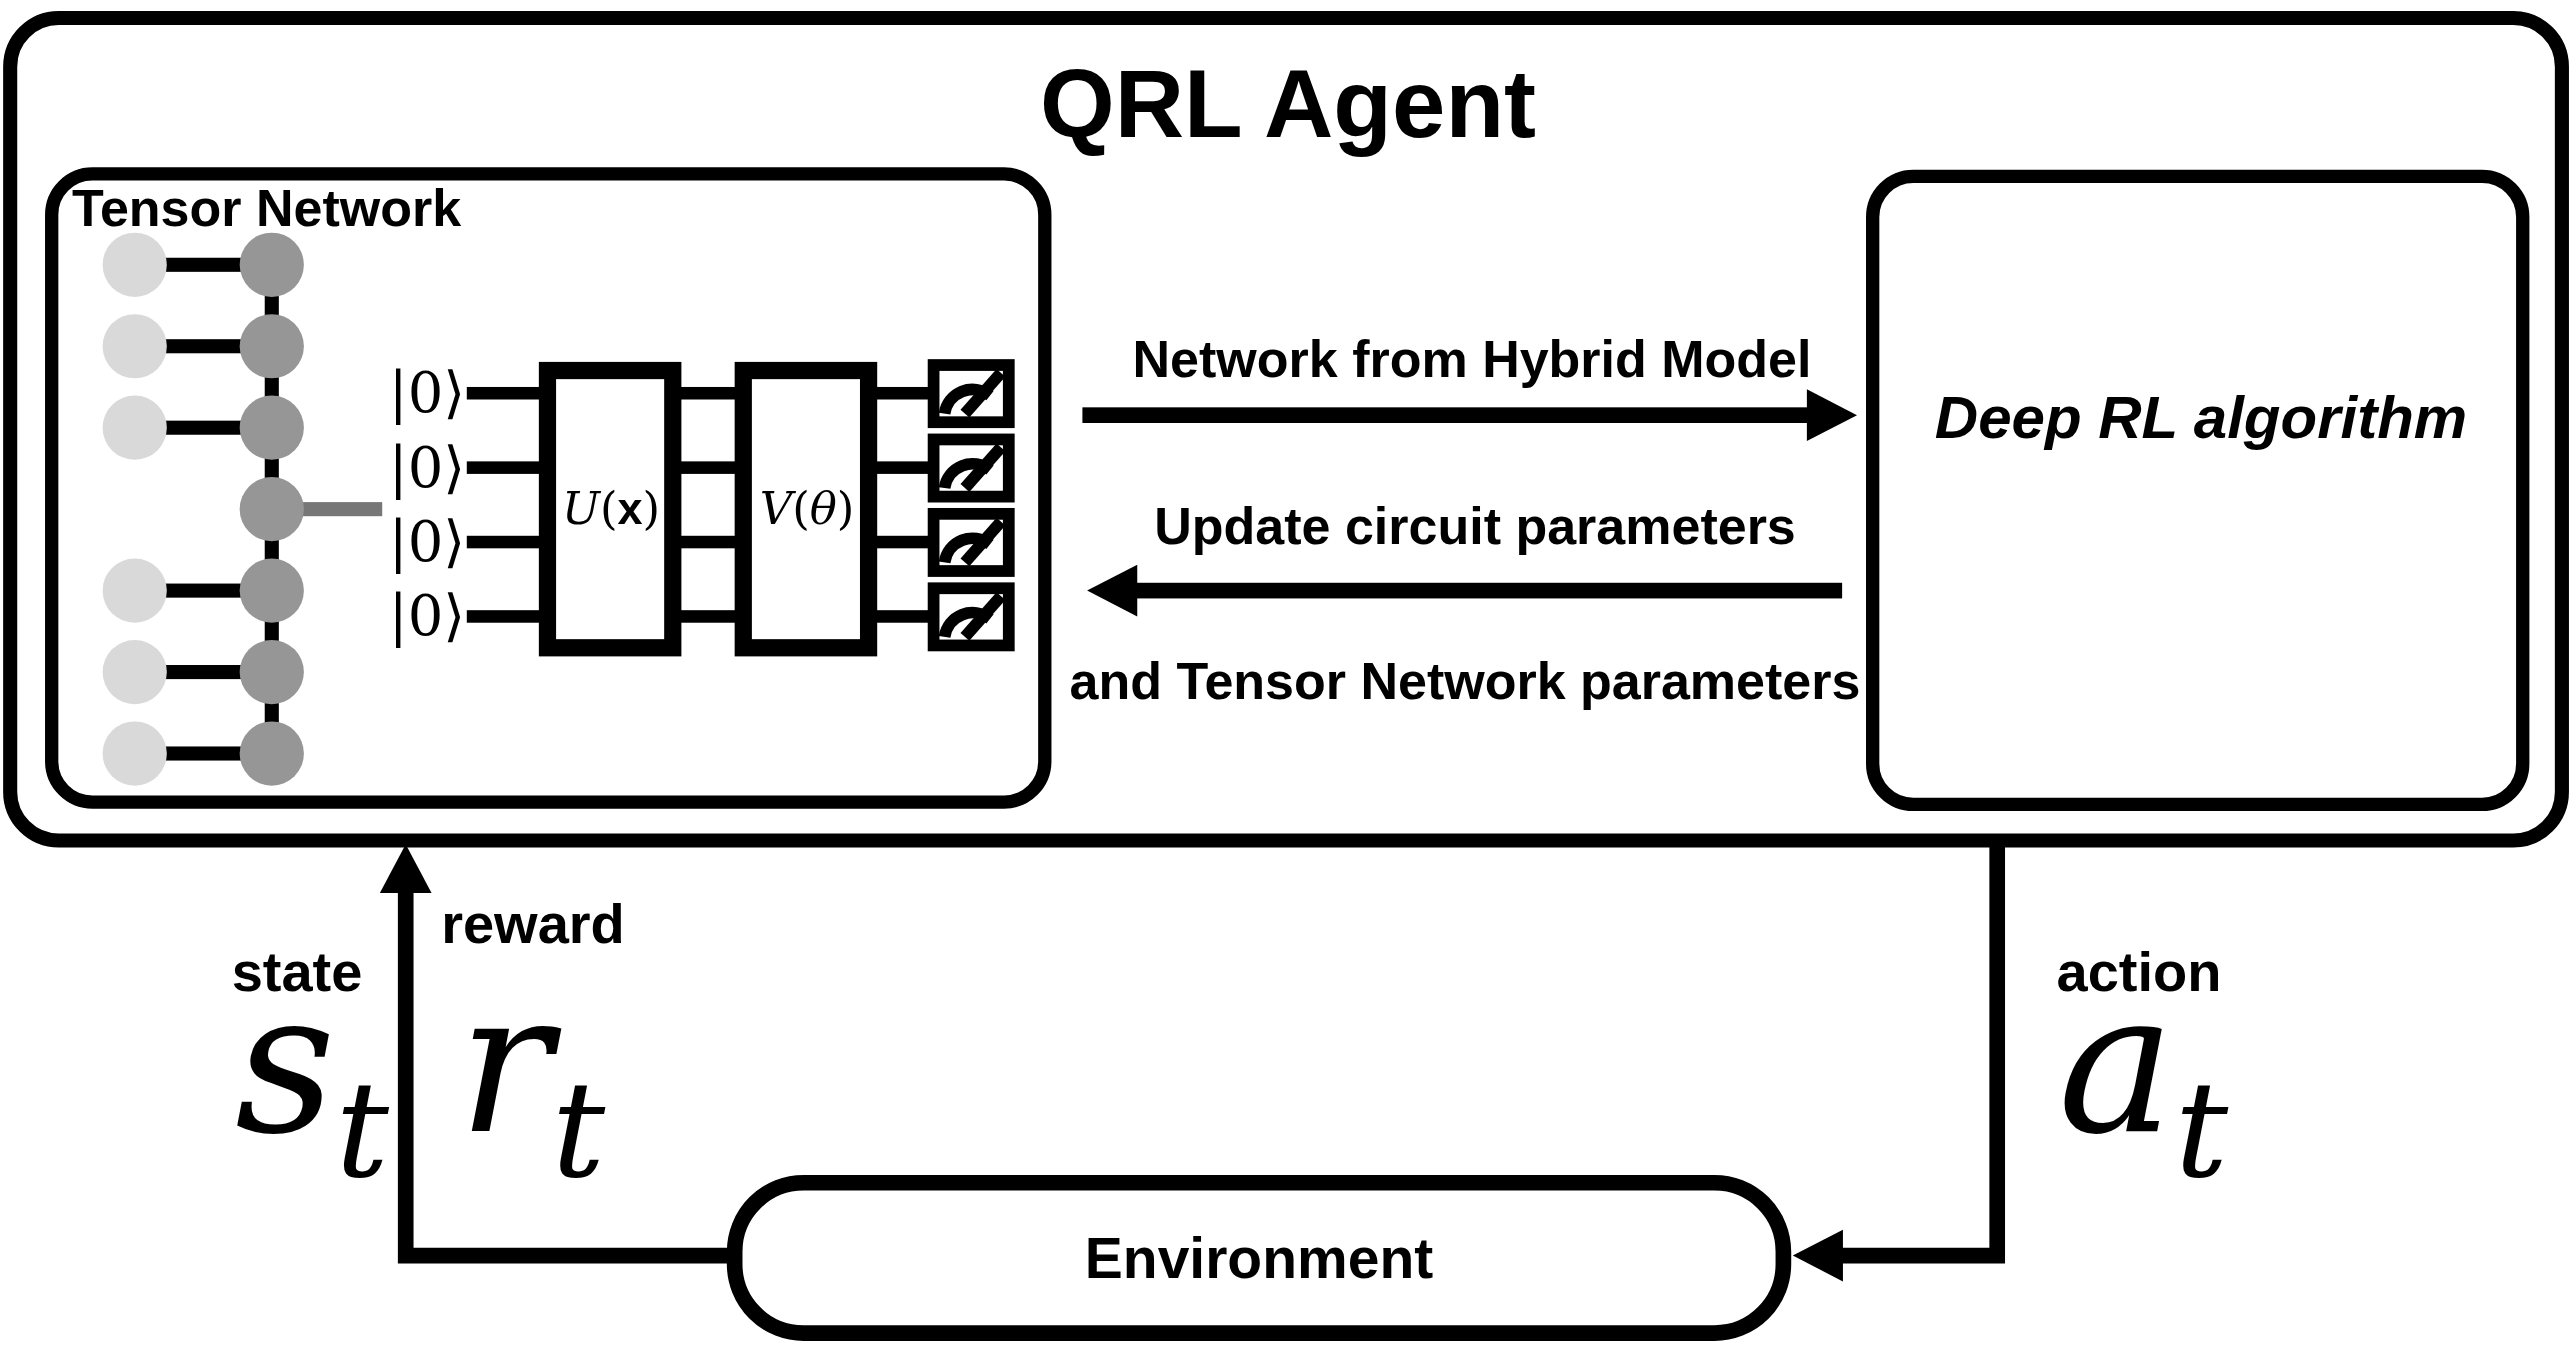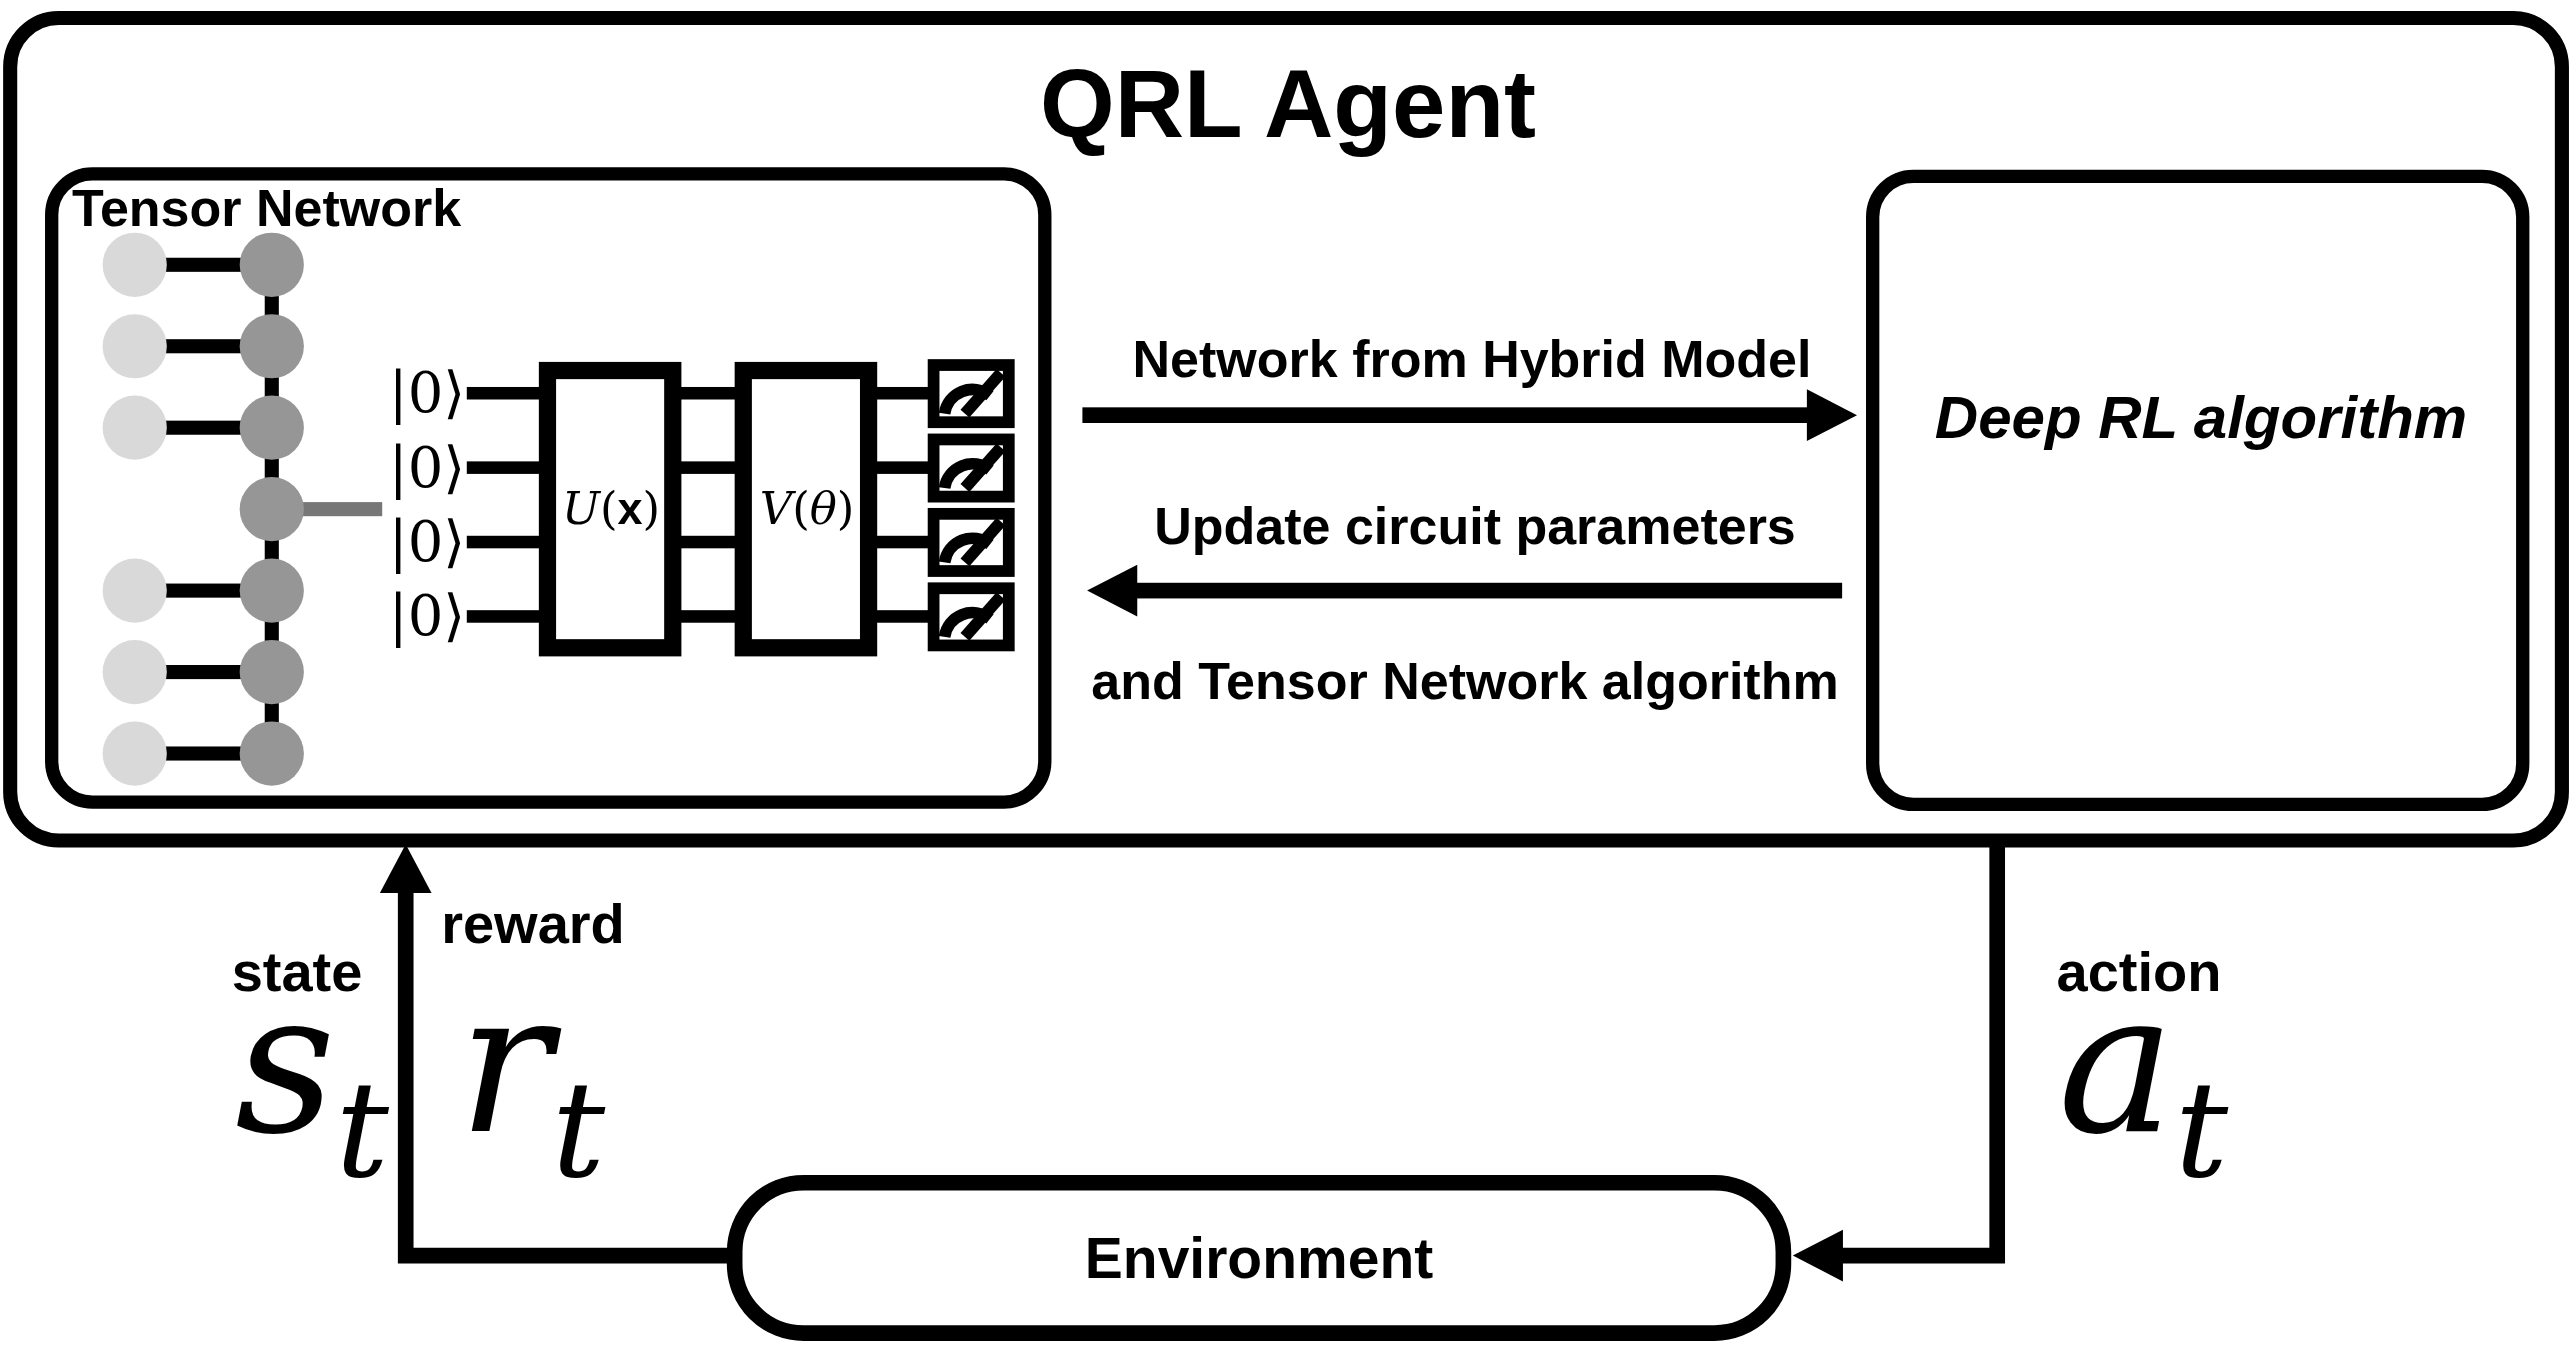--- a/index.html
+++ b/index.html
@@ -174,21 +174,21 @@
   <div class="label ket" style="left:427px;top:393px;">|0⟩</div>
   <div class="label ket" style="left:427px;top:468px;">|0⟩</div>
   <div class="label ket" style="left:427px;top:542px;">|0⟩</div>
   <div class="label ket" style="left:427px;top:616px;">|0⟩</div>
 
   <div class="label gatelab" style="left:611px;top:508px;"><span class="it">U</span><span>(</span><span class="bx">x</span><span>)</span></div>
   <div class="label gatelab" style="left:807px;top:508px;"><span class="it">V</span><span>(</span><span class="it">θ</span><span>)</span></div>
 
   <div class="label flowlab center" style="left:1472px;top:359px;">Network from Hybrid Model</div>
   <div class="label flowlab center" style="left:1475px;top:526px;">Update circuit parameters</div>
-  <div class="label flowlab center" style="left:1465px;top:681px;">and Tensor Network algorithm</div>
+  <div class="label flowlab center" style="left:1465px;top:681px;">and Tensor Network parameters</div>
 
   <div class="label rboxlab center" style="left:2201px;top:418px;">Deep RL algorithm</div>
 
   <div class="label siglab center" style="left:297px;top:972px;">state</div>
   <div class="label siglab center" style="left:533px;top:924px;">reward</div>
   <div class="label siglab center" style="left:2139px;top:972px;">action</div>
 
   <div class="label math" style="left:235px;top:965px;"><span>s</span><span class="sub">t</span></div>
   <div class="label math" style="left:458px;top:965px;"><span>r</span><span class="sub">t</span></div>
   <div class="label math" style="left:2058px;top:965px;"><span>a</span><span class="sub">t</span></div>

